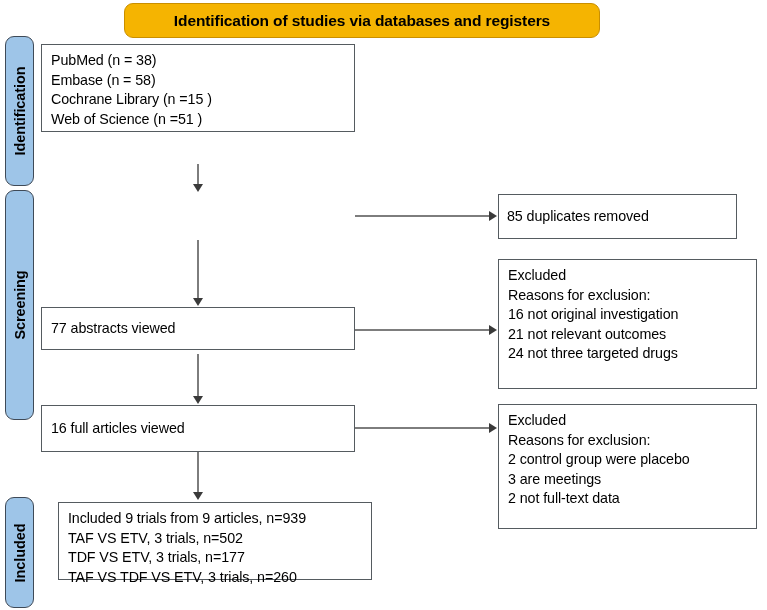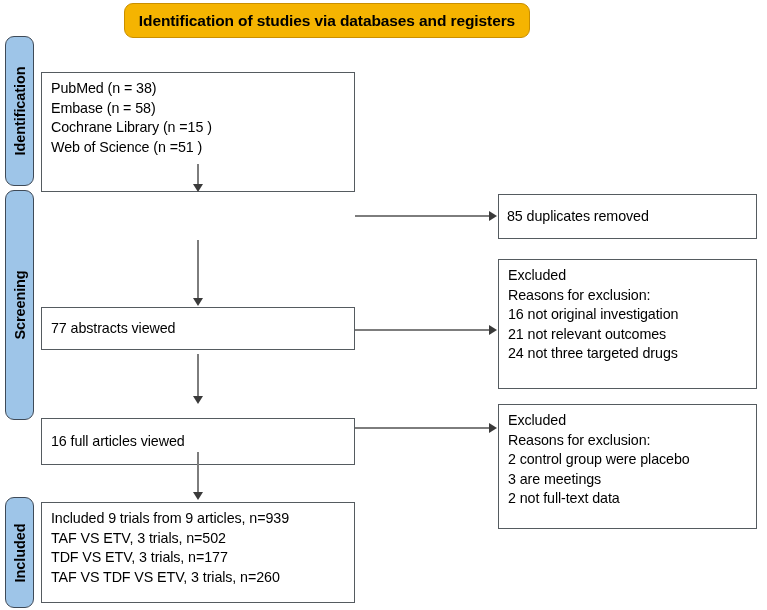--- a/index.html
+++ b/index.html
@@ -17,21 +17,21 @@
     height: 610px;
     background: #ffffff;
     overflow: hidden;
   }
 
   
   .banner {
     position: absolute;
     left: 124px;
     top: 3px;
-    width: 406px;
+    width: 476px;
     height: 35px;
     background: #f5b401;
     border: 1px solid #c98f00;
     border-radius: 9px;
     box-sizing: border-box;
     display: flex;
     align-items: center;
     justify-content: center;
     font-size: 15.5px;
     font-weight: bold;
@@ -78,28 +78,28 @@
     color: #000000;
     white-space: pre-line;
     letter-spacing: -0.1px;
   }
   .box.vcenter {
     display: flex;
     align-items: center;
   }
 
   
-  #box-databases    { left: 41px;  top: 44px;  width: 314px; height: 120px; margin-top: 28px; }
+  #box-databases    { left: 41px;  top: 44px;  width: 314px; height: 88px; }
   #box-identified   { left: 41px;  top: 193px; width: 314px; height: 47px;  }
   #box-abstracts    { left: 41px;  top: 307px; width: 314px; height: 43px;  }
-  #box-fullarticles { left: 41px;  top: 418px; width: 314px; height: 47px;  }
-  #box-included     { left: 41px;  top: 502px; width: 314px; height: 101px; }
-
-  
-  #box-duplicates { left: 498px; top: 194px; width: 259px; height: 45px; padding-left: 8px;  }
+  #box-fullarticles { left: 41px;  top: 405px; width: 314px; height: 47px;  }
+  #box-included     { left: 58px;  top: 502px; width: 314px; height: 78px; }
+
+  
+  #box-duplicates { left: 498px; top: 194px; width: 239px; height: 45px; padding-left: 8px;  }
   #box-excluded-1 { left: 498px; top: 259px; width: 259px; height: 130px; }
   #box-excluded-2 { left: 498px; top: 404px; width: 259px; height: 125px; }
 
   
   .vline {
     position: absolute;
     width: 1.5px;
     background: #7d7d7d;
   }
   .hline {

